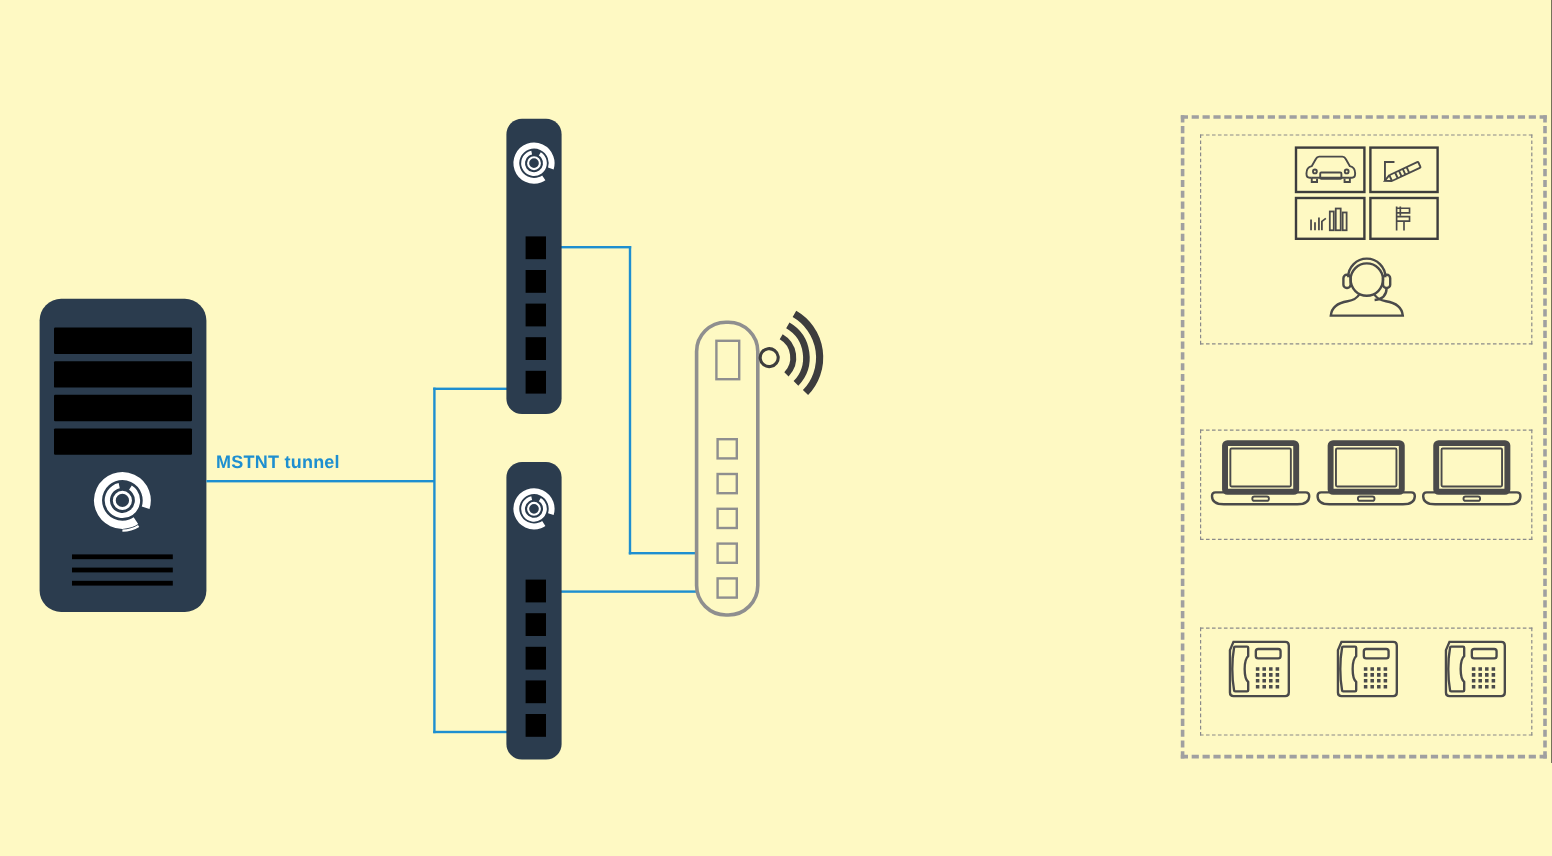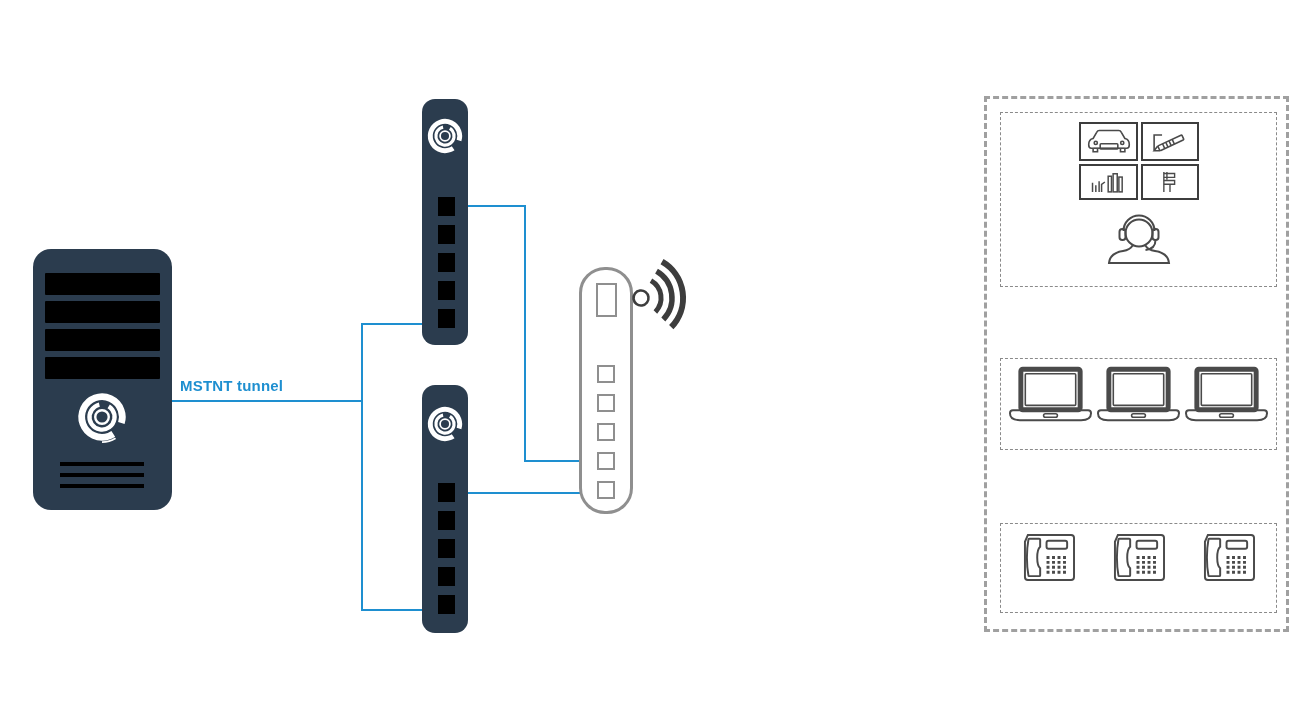--- a/index.html
+++ b/index.html
@@ -1,16 +1,16 @@
 <!DOCTYPE html>
 <html><head>
 <meta charset="utf-8">
 <style>
   html,body{margin:0;padding:0;background:#000;}
-  #canvas{position:relative;width:1293px;height:713px;background:#ffffff;overflow:hidden;
+  #canvas{position:relative;width:1293px;height:713px;background:#fef9c3;overflow:hidden;
           font-family:"Liberation Sans",sans-serif;}
   .abs{position:absolute;}
 
   
   .server{left:33px;top:249px;width:139px;height:261px;background:#2b3c4e;border-radius:18px;}
   .bays{left:12px;top:24px;width:115px;}
   .bay{height:22px;background:#000;margin-bottom:6px;border-radius:1px;}
   .server-logo{left:40px;top:139px;width:58px;height:58px;}
   .vents{left:27px;top:213px;width:84px;}
   .vent{height:4px;background:#000;margin-bottom:7px;}

